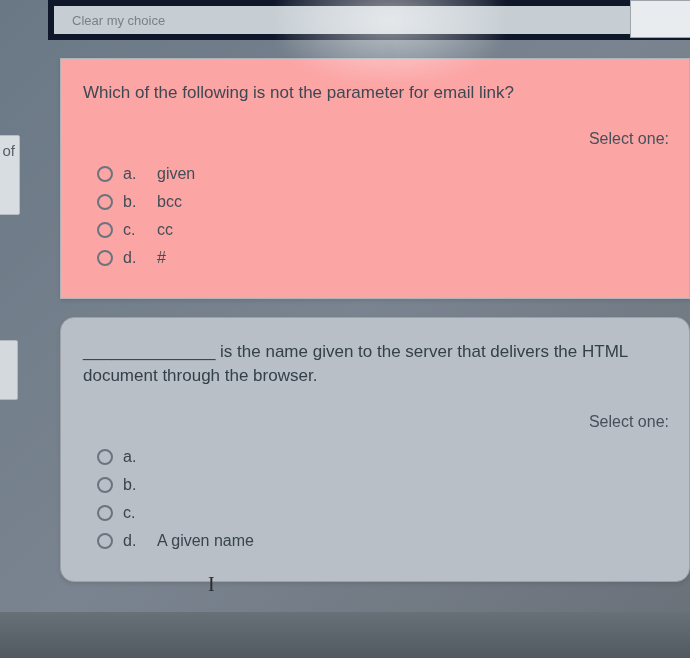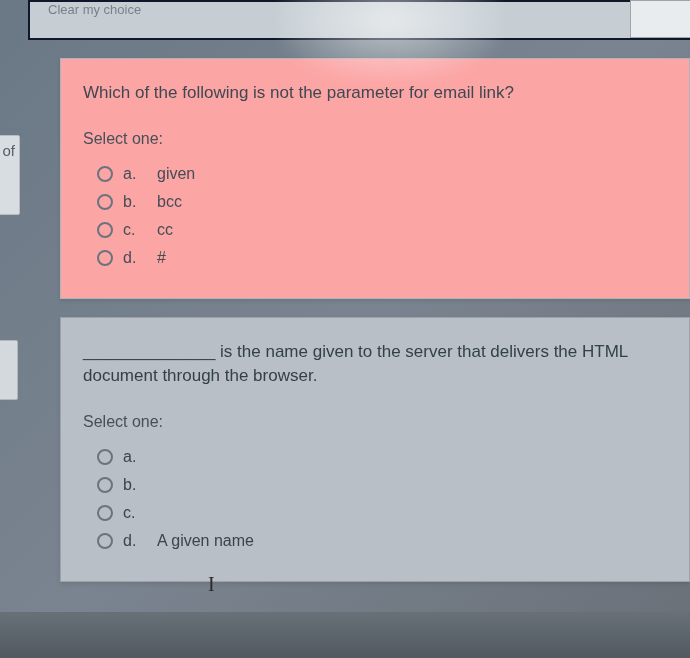--- a/index.html
+++ b/index.html
@@ -42,25 +42,26 @@
       position: absolute;
       left: -10px;
       top: 340px;
       width: 28px;
       height: 60px;
       background: #d4d9de;
       border: 1px solid #b4b8bc;
       border-radius: 2px;
     }
     .top-bar {
-      margin-left: 28px;
+      margin-left: 48px;
       height: 40px;
       background: #c6ced4;
-      border: 2px solid #0f172a;
+      border: 6px solid #0f172a;
       display: flex;
+      align-items: center;
       padding: 0 18px;
       gap: 24px;
     }
     .top-bar .clear {
       color: #7a8088;
       font-size: 13px;
     }
     .top-right-box {
       position: absolute;
       right: -20px;
@@ -74,34 +75,36 @@
       margin-left: 60px;
       margin-top: 18px;
       background: #fca5a5;
       border: 1px solid #aeb4ba;
       padding: 22px 20px 26px 22px;
       box-shadow: 0 2px 4px rgba(0,0,0,0.1);
     }
     .card2 {
       background: #b8bfc6;
       border-color: #9ca2a8;
+      border-radius: 14px;
     }
     .question-text {
       font-size: 17px;
       color: #3e4852;
       margin-bottom: 24px;
       line-height: 1.45;
     }
     .card2 .question-text {
       color: #344049;
     }
     .select-label {
       font-size: 16px;
       color: #46505a;
       margin-bottom: 12px;
+      text-align: right;
     }
     .option-row {
       display: flex;
       align-items: center;
       gap: 10px;
       padding: 5px 0 5px 14px;
       font-size: 16px;
       color: #444d56;
     }
     .card2 .option-row { color: #3a444e; }

